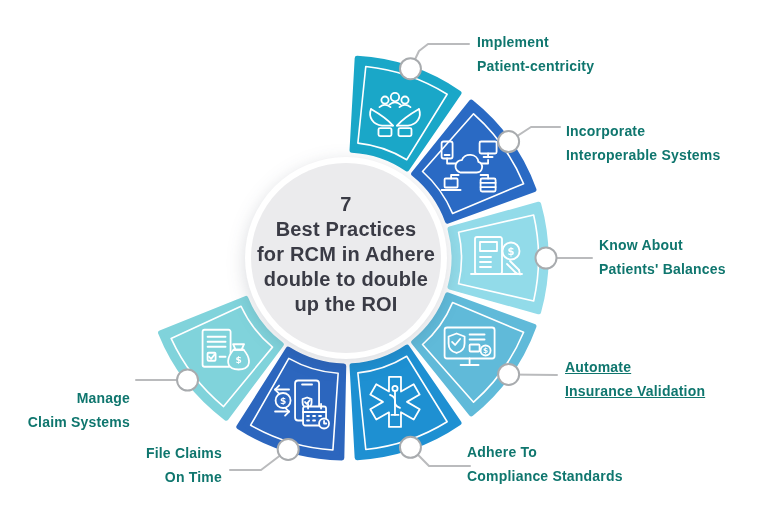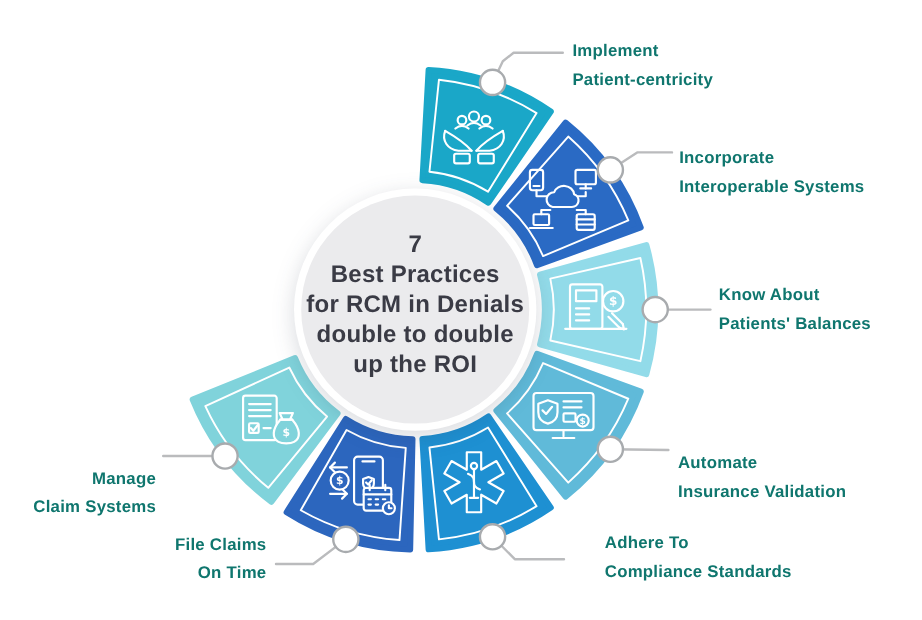--- a/index.html
+++ b/index.html
@@ -23,22 +23,22 @@
   .lbl{
     position:absolute;
     font-size:14px;font-weight:700;line-height:24px;
     letter-spacing:.2px;
     color:#0f766e;
     white-space:nowrap;
   }
   .lbl-0{left:477px;top:30px;}
   .lbl-1{left:566px;top:119px;}
   .lbl-2{left:599px;top:233px;}
-  .lbl-3{left:565px;top:373px;}
-  .lbl-4{left:504px;top:440px;}
+  .lbl-3{left:565px;top:355px;text-decoration:underline;}
+  .lbl-4{left:467px;top:440px;}
   .lbl-5{right:546px;top:441px;text-align:right;margin-left:28px;}
   .lbl-6{right:638px;top:352px;text-align:right;margin-top:34px;}
 </style>
 </head>
 <body>
 
 <div class="stage">
 
   <svg id="ring-svg" width="768" height="517" viewBox="0 0 768 517">
     <g id="wedges">
@@ -173,21 +173,21 @@
         <circle cx="508.62015220940555" cy="374.4245940314579" r="10.5" fill="#FFFFFF" stroke="#A8ABAE" stroke-width="2"></circle>
         <circle cx="410.45313904610225" cy="447.32985202313927" r="10.5" fill="#FFFFFF" stroke="#A8ABAE" stroke-width="2"></circle>
         <circle cx="288.19364061110576" cy="449.46389950641344" r="10.5" fill="#FFFFFF" stroke="#A8ABAE" stroke-width="2"></circle>
         <circle cx="187.5420713289619" cy="380.02903278025354" r="10.5" fill="#FFFFFF" stroke="#A8ABAE" stroke-width="2"></circle>
       </g>
   </svg>
 
   <div class="center-text">
     <div>7</div>
     <div>Best Practices</div>
-    <div>for RCM in Denials</div>
+    <div>for RCM in Adhere</div>
     <div>double to double</div>
     <div>up the ROI</div>
   </div>
 
   <div class="lbl lbl-0">
     <div>Implement</div>
     <div>Patient-centricity</div>
   </div>
   <div class="lbl lbl-1">
     <div>Incorporate</div>

